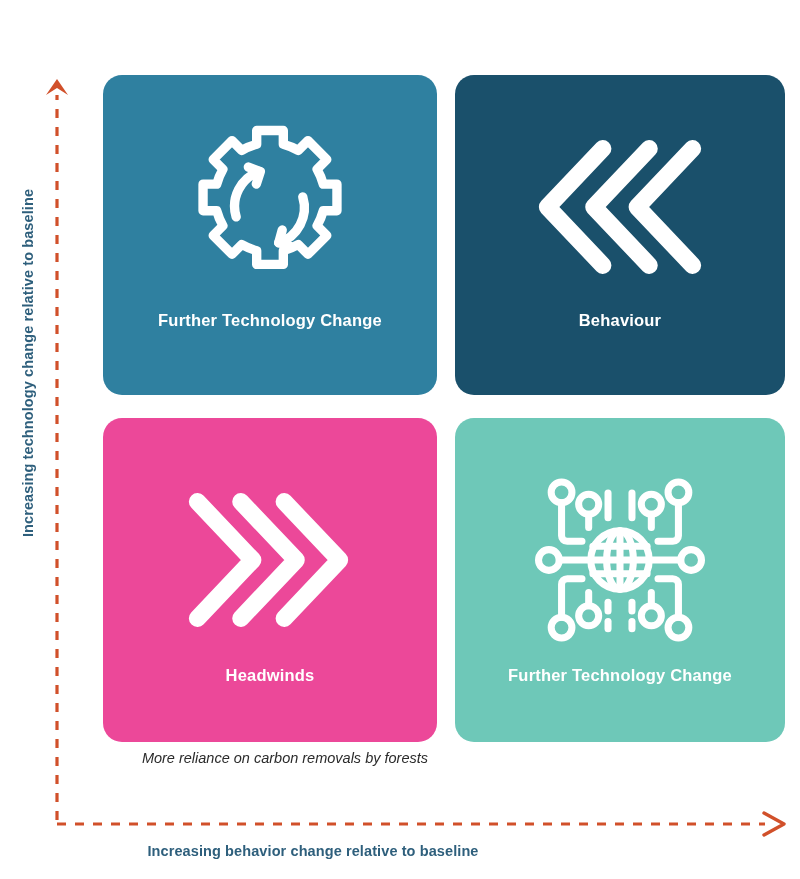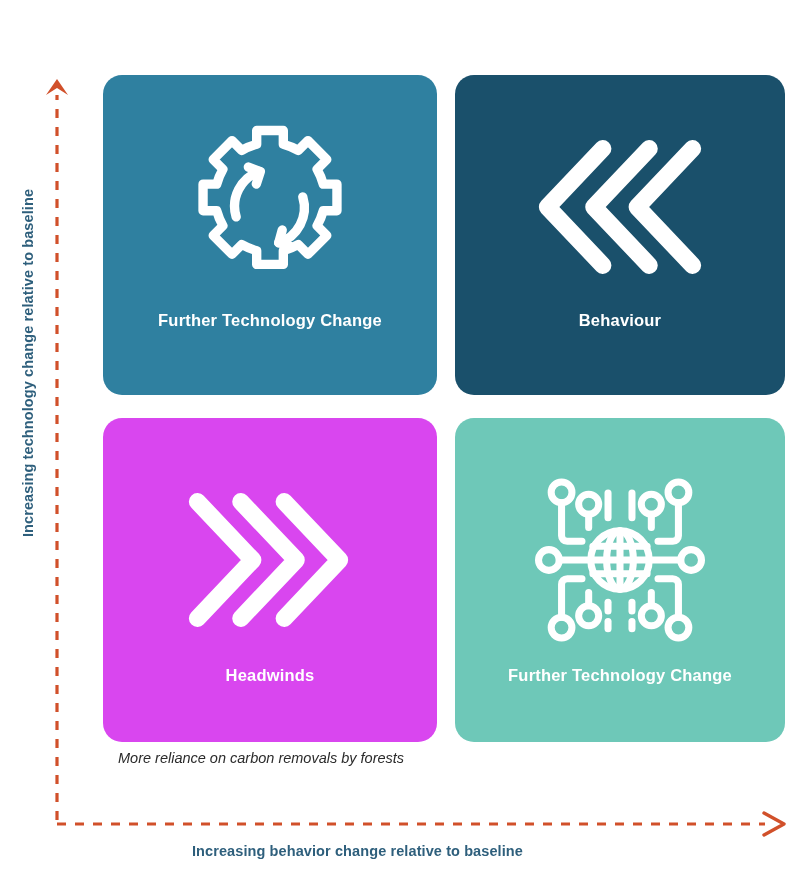--- a/index.html
+++ b/index.html
@@ -37,21 +37,21 @@
     letter-spacing: 0.1px;
     white-space: nowrap;
   }
 
   
   .x-axis-label {
     position: absolute;
     left: 103px;
     top: 843px;
     width: 420px;
-    text-align: right;
+    text-align: center;
     font-size: 14.5px;
     font-weight: bold;
     color: #2E5F7C;
     letter-spacing: 0.1px;
     white-space: nowrap;
   }
 
   
   .annotation {
     position: absolute;
@@ -62,20 +62,21 @@
   }
   .annotation-top {
     left: 477px;
     top: 8px;
     width: 290px;
   }
   .annotation-bottom {
     left: 118px;
     top: 748px;
     width: 310px;
+    text-align: right;
   }
 
   
   .axis-svg {
     position: absolute;
     left: 0;
     top: 0;
     width: 800px;
     height: 879px;
     overflow: visible;
@@ -180,21 +181,21 @@
           <g fill="none" stroke="#ffffff" stroke-width="11.5" stroke-linecap="round" stroke-linejoin="round">
             <polyline points="46,11 9,50 46,89"></polyline>
             <polyline points="77,11 40,50 77,89"></polyline>
             <polyline points="106,11 69,50 106,89"></polyline>
           </g>
         </svg>
       </div>
       <div class="q-label">Behaviour</div>
     </div>
 
-    <div class="quadrant q-bl" style="background-color: #d946ef;">
+    <div class="quadrant q-bl" style="background-color: #ec4899;">
       <div class="q-icon">
         <svg width="172" height="150" viewBox="0 0 115 100">
           <g fill="none" stroke="#ffffff" stroke-width="11.5" stroke-linecap="round" stroke-linejoin="round">
             <polyline points="9,11 46,50 9,89"></polyline>
             <polyline points="38,11 75,50 38,89"></polyline>
             <polyline points="67,11 104,50 67,89"></polyline>
           </g>
         </svg>
       </div>
       <div class="q-label">Headwinds</div>

